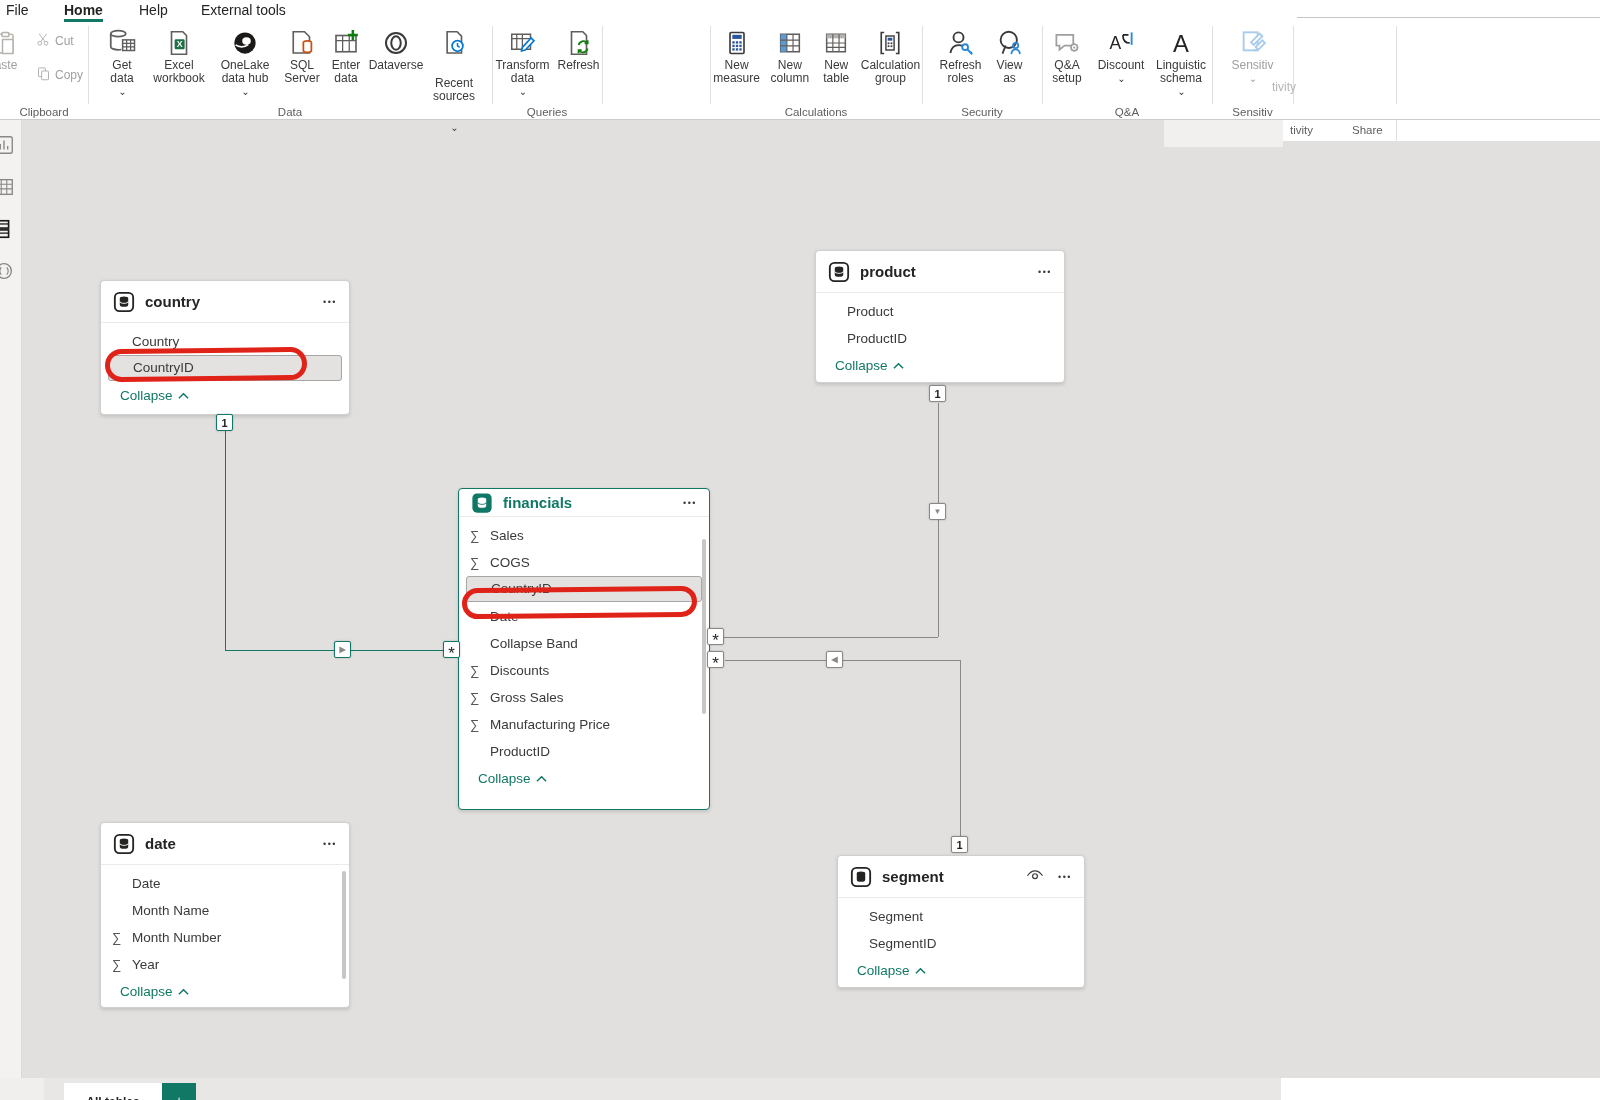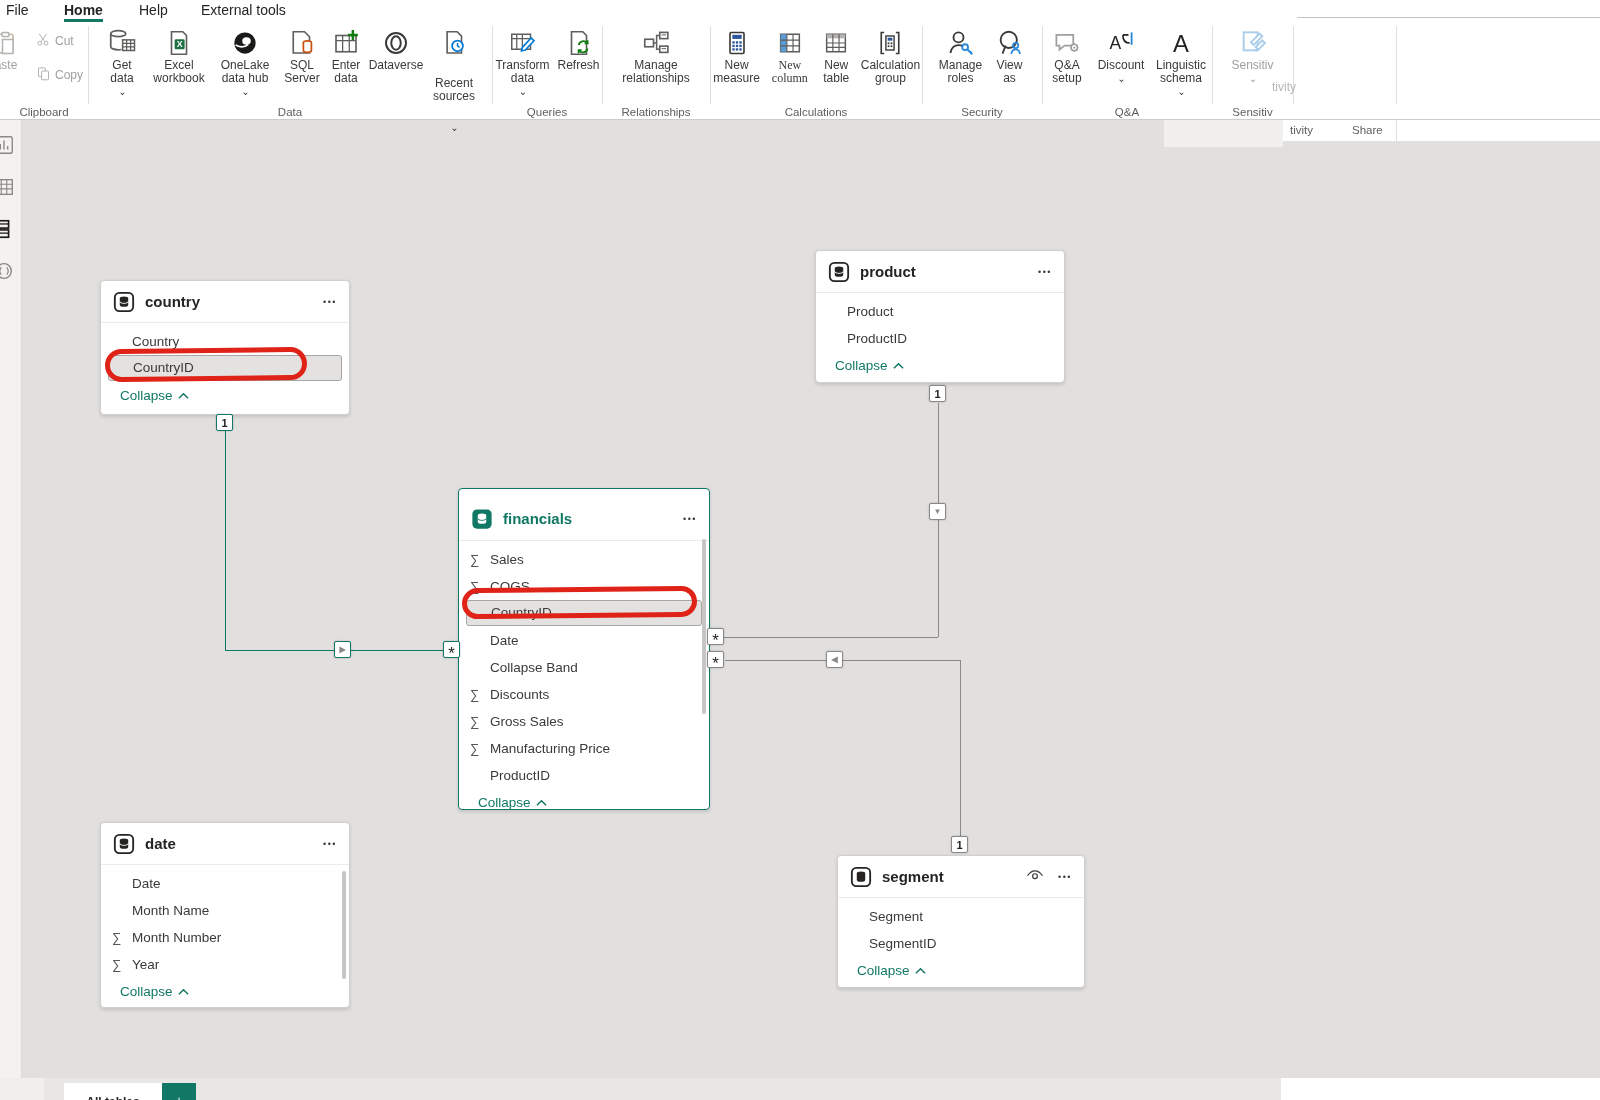--- a/index.html
+++ b/index.html
@@ -220,37 +220,20 @@
               <path d="M11.8 13.6a3.8 3.8 0 0 1 6.6-1.8M18.8 16.4a3.8 3.8 0 0 1-6.6 1.8" stroke="#107c10" stroke-width="1.5" fill="none"></path>
               <path d="M18.9 9.8v2.4h-2.4M11.7 20.2v-2.4h2.4" stroke="#107c10" stroke-width="1.5" fill="none"></path>
             </svg>
           </span>
         <span class="rlabel">Refresh</span>
       </div>
     </div>
     <div class="rgname">Queries</div>
   </div>
 
-  <div class="rgroup" style="left:602px; width:108px;">
-    <div class="rbtns">
-      <div class="rbtn" style="width:78px;">
-        <span class="ricon">
-            <svg width="30" height="30" viewBox="0 0 24 24">
-              <rect x="3" y="9" width="7" height="6" fill="#fff" stroke="#605e5c" stroke-width="1.3"></rect>
-              <rect x="15" y="3.5" width="6.5" height="5" fill="#fff" stroke="#605e5c" stroke-width="1.3"></rect>
-              <rect x="15" y="14.5" width="6.5" height="5" fill="#fff" stroke="#605e5c" stroke-width="1.3"></rect>
-              <path d="M10 12h2.5V6H15M12.5 12v5H15" stroke="#605e5c" stroke-width="1.2" fill="none"></path>
-              <path d="M16.5 5.5h3.5M16.5 16.5h3.5" stroke="#605e5c" stroke-width="0.8"></path>
-            </svg>
-          </span>
-        <span class="rlabel">Manage relationships</span>
-      </div>
-    </div>
-    <div class="rgname">Relationships</div>
-  </div>
 
   <div class="rgroup" style="left:710px; width:212px;">
     <div class="rbtns">
       <div class="rbtn" style="width:54px;">
         <span class="ricon">
             <svg width="28" height="28" viewBox="0 0 24 24">
               <rect x="6" y="3" width="12" height="18" rx="1" fill="#fff" stroke="#3b3a39" stroke-width="1.4"></rect>
               <rect x="8" y="5" width="8" height="3.5" fill="#2b579a"></rect>
               <g fill="#2b579a">
                 <rect x="8" y="10.5" width="2" height="2"></rect>
@@ -260,21 +243,21 @@
                 <rect x="11" y="13.5" width="2" height="2"></rect>
                 <rect x="14" y="13.5" width="2" height="2"></rect>
                 <rect x="8" y="16.5" width="2" height="2"></rect>
                 <rect x="11" y="16.5" width="2" height="2"></rect>
                 <rect x="14" y="16.5" width="2" height="2"></rect>
               </g>
             </svg>
           </span>
         <span class="rlabel">New measure</span>
       </div>
-      <div class="rbtn" style="width:48px;font-family:Liberation Serif, serif;">
+      <div class="rbtn" style="width:48px;">
         <span class="ricon">
             <svg width="28" height="28" viewBox="0 0 24 24">
               <rect x="4" y="4.5" width="16" height="15" fill="#fff" stroke="#605e5c" stroke-width="1.3"></rect>
               <rect x="4" y="4.5" width="5.3" height="15" fill="#5b9bd5"></rect>
               <path d="M4 9.5h16M4 14.5h16M9.3 4.5v15M14.6 4.5v15" stroke="#605e5c" stroke-width="1"></path>
             </svg>
           </span>
         <span class="rlabel">New column</span>
       </div>
       <div class="rbtn" style="width:40px;">
@@ -311,21 +294,21 @@
     <div class="rbtns">
       <div class="rbtn" style="width:52px;">
         <span class="ricon">
             <svg width="30" height="30" viewBox="0 0 24 24">
               <circle cx="10" cy="7.5" r="4" fill="none" stroke="#3b3a39" stroke-width="1.5"></circle>
               <path d="M3.5 20c.8-4.2 3.2-6.3 6.5-6.3 1.3 0 2.5.3 3.4.9" fill="none" stroke="#3b3a39" stroke-width="1.5"></path>
               <circle cx="15.3" cy="15.3" r="2.3" fill="none" stroke="#2b88d8" stroke-width="1.5"></circle>
               <path d="M17 17 21 21M19.2 20.4l1.4-1.4" stroke="#2b88d8" stroke-width="1.5"></path>
             </svg>
           </span>
-        <span class="rlabel">Manage roles</span>
+        <span class="rlabel">Refresh roles</span>
       </div>
       <div class="rbtn" style="width:40px;">
         <span class="ricon">
             <svg width="30" height="30" viewBox="0 0 24 24">
               <circle cx="11" cy="9.5" r="6.5" fill="none" stroke="#3b3a39" stroke-width="1.5"></circle>
               <path d="M6 20.5 8.5 14" stroke="#3b3a39" stroke-width="1.5"></path>
               <circle cx="16.5" cy="14" r="2.1" fill="none" stroke="#2b88d8" stroke-width="1.4"></circle>
               <path d="M13 20.8c.4-2.4 1.8-3.7 3.5-3.7s3.1 1.3 3.5 3.7" fill="none" stroke="#2b88d8" stroke-width="1.4"></path>
             </svg>
           </span>
@@ -501,21 +484,21 @@
       <div class="collapse">
         <span>Collapse</span>
         <span><svg width="11" height="8" viewBox="0 0 12 8">
               <path d="M1 6.5 6 1.5 11 6.5" fill="none" stroke="#117865" stroke-width="1.6"></path>
             </svg></span>
       </div>
     </div>
   </div>
 
   <div class="card selected" style="left:458px; top:368px; width:252px; height:322px;">
-    <div class="chead" style="height:44px;margin-top:8px;">
+    <div class="chead" style="height:28px;">
       <span class="cicon"><svg width="22" height="22" viewBox="0 0 24 24">
             <rect x="1.5" y="1.5" width="21" height="21" rx="5" fill="#117865"></rect>
             <ellipse cx="12" cy="8.2" rx="4.6" ry="2.1" fill="#fff"></ellipse>
             <path d="M7.4 8.2v7c0 1.2 2 2.1 4.6 2.1s4.6-.9 4.6-2.1v-7" fill="#fff"></path>
             <path d="M7.4 11.4c0 1.2 2 2.1 4.6 2.1s4.6-.9 4.6-2.1" fill="none" stroke="#117865" stroke-width="1"></path>
           </svg></span>
       <span class="ctitle teal">financials</span>
       <span class="cdots">•••</span>
     </div>
     <div class="cfields">

